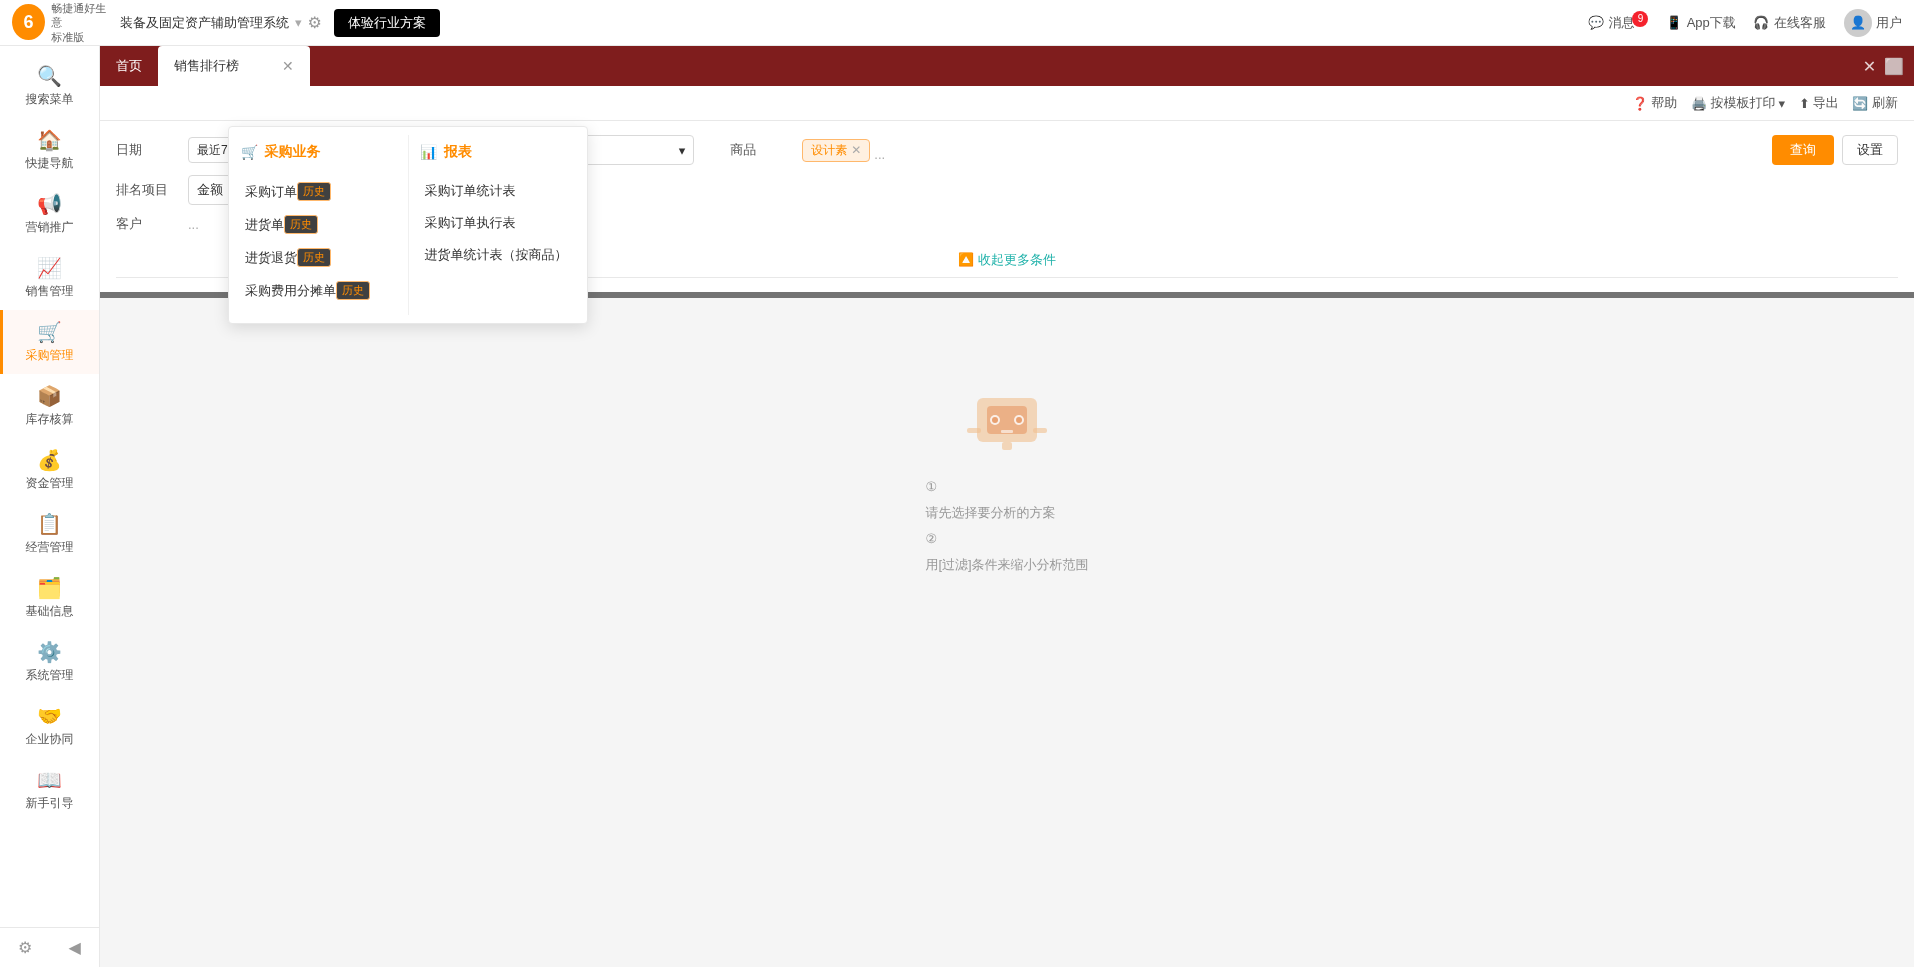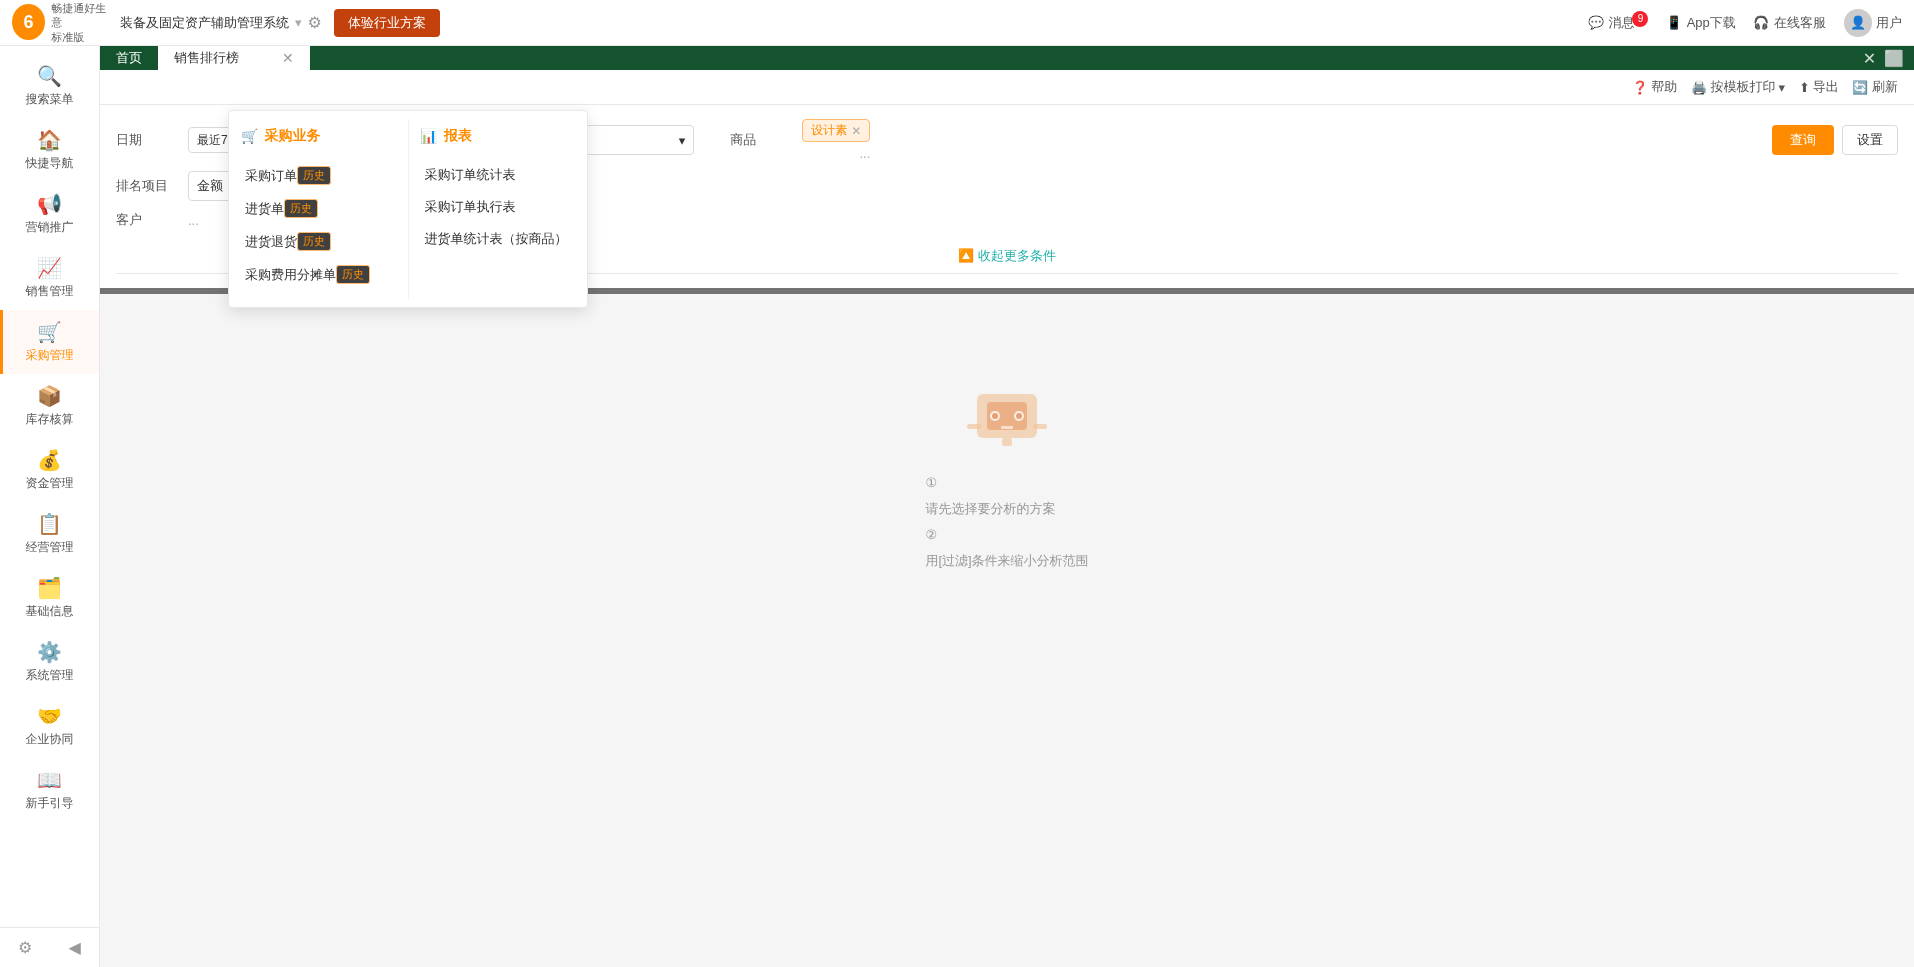--- a/index.html
+++ b/index.html
@@ -45,21 +45,21 @@
       gap: 6px;
       margin-left: 8px;
       color: #333;
       font-size: 13px;
     }
     .topbar-system .gear-icon {
       color: #999;
       cursor: pointer;
     }
     .topbar-btn-industry {
-      background: #c2410c;
+      background: #000000;
       color: #fff;
       border: none;
       border-radius: 4px;
       padding: 5px 14px;
       font-size: 13px;
       cursor: pointer;
       margin-left: 12px;
     }
     .topbar-right {
       margin-left: auto;
@@ -163,22 +163,22 @@
     
     .content-area {
       flex: 1;
       display: flex;
       flex-direction: column;
       overflow: hidden;
     }
 
     
     .tab-bar {
-      height: 24px;
-      background: #14532d;
+      height: 40px;
+      background: #7f1d1d;
       display: flex;
       align-items: center;
       padding: 0 0;
       flex-shrink: 0;
     }
     .tab-item {
       height: 40px;
       display: flex;
       align-items: center;
       padding: 0 16px;
@@ -544,21 +544,21 @@
           </div>
           <span style="color:#333;font-size:13px;">-12-31</span>
 
           <span class="filter-label" style="margin-left:20px;">单据状态</span>
           <div class="filter-select" style="min-width:180px;">
             <span></span>
             <span>▾</span>
           </div>
 
           <span class="filter-label" style="margin-left:20px;font-family:Liberation Serif, serif;">商品</span>
-          <div style="display:flex;align-items:flex-end;gap:4px;flex-direction:column;">
+          <div style="display:flex;align-items:flex-end;gap:4px;">
             <span class="filter-tag">
               <span>设计素</span>
               <span class="close">✕</span>
             </span>
             <span style="color:#aaa;cursor:pointer;">...</span>
           </div>
 
           <div class="filter-actions">
             <button class="btn-query">查询</button>
             <button class="btn-setting">设置</button>

